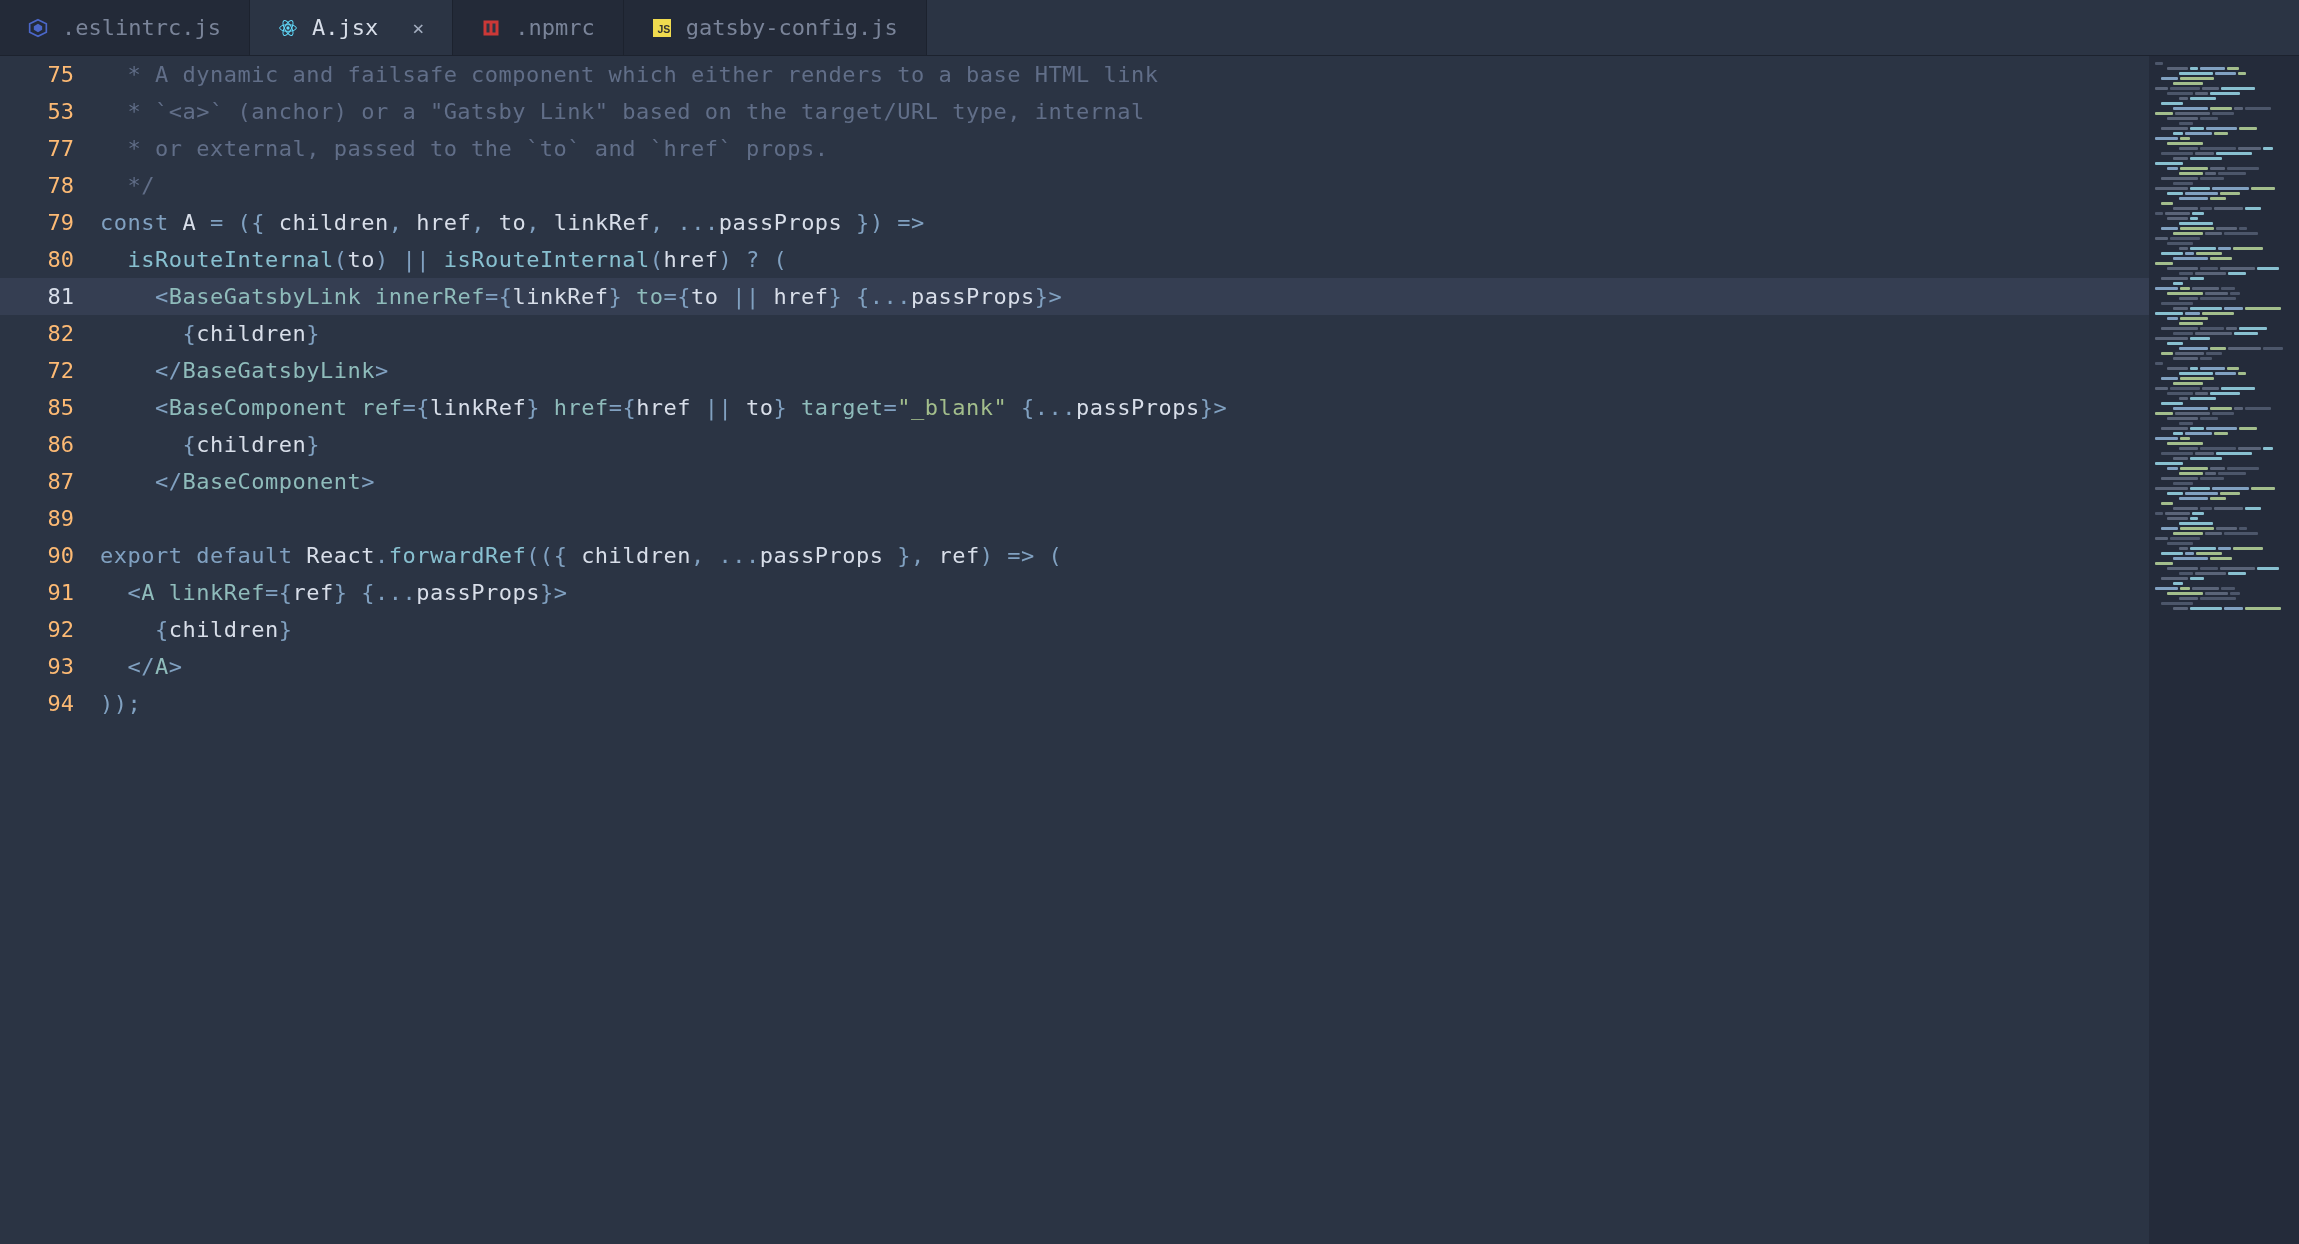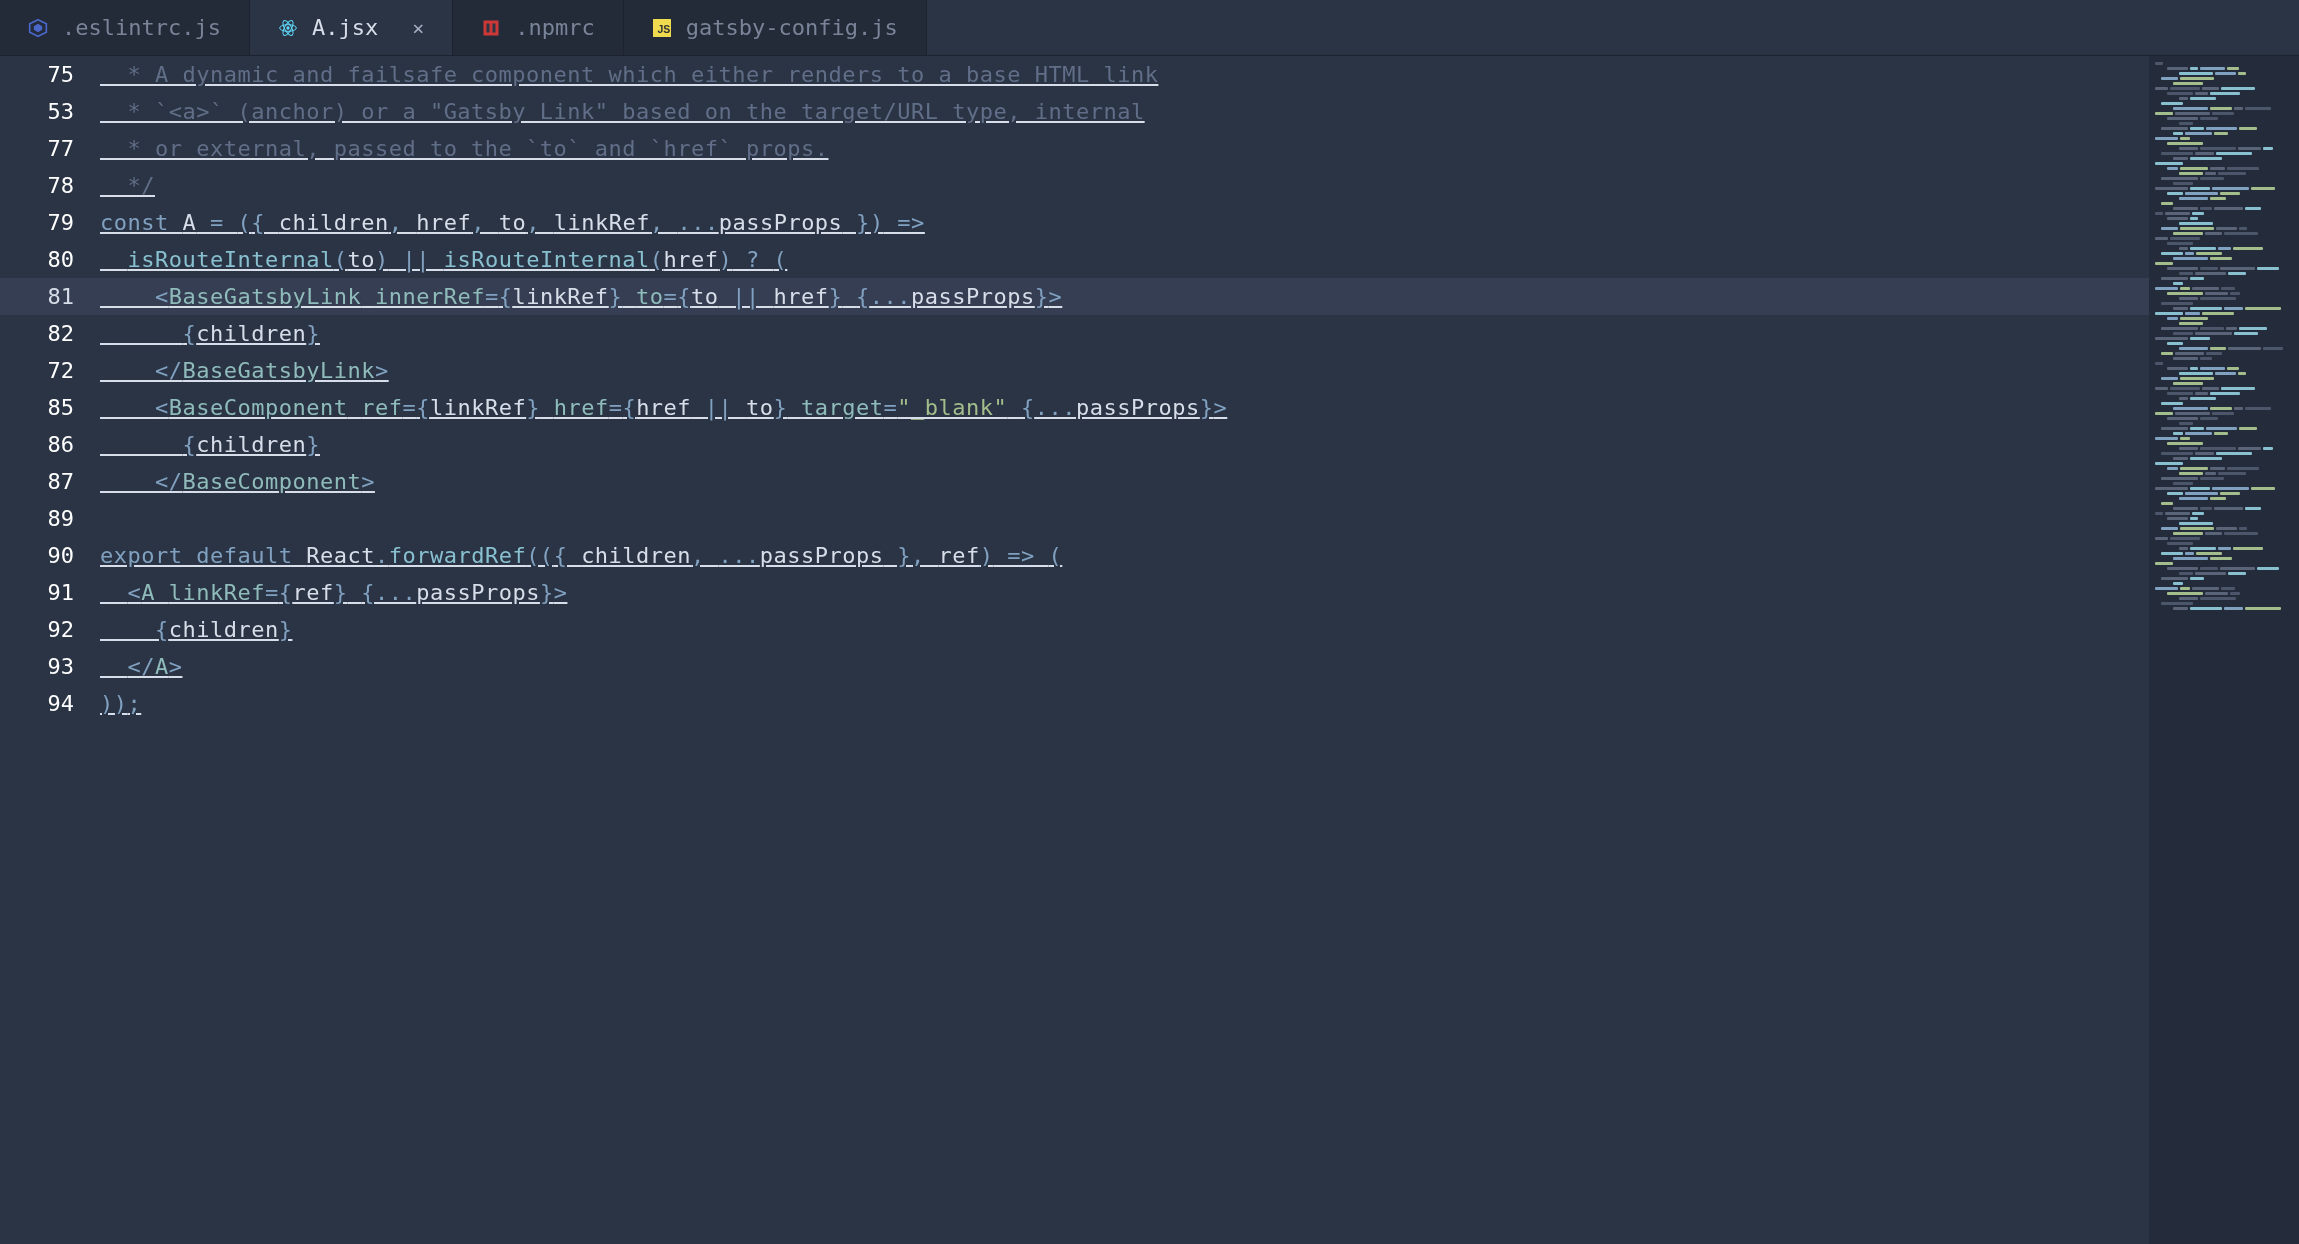--- a/index.html
+++ b/index.html
@@ -47,29 +47,28 @@
 .line {
   display: flex;
   height: 37px;
   align-items: center;
 }
 .line.hl { background: #353e52; }
 .gutter {
   width: 100px;
   text-align: right;
   padding-right: 26px;
-  color: #ffffff;
+  color: #fdba74;
   flex-shrink: 0;
   user-select: none;
 }
 .line.hl .gutter { color: #d8dee9; }
 .code {
   white-space: pre;
   letter-spacing: 0.5px;
-  text-decoration: underline;
 }
 .c-comment { color: #616e88; }
 .c-kw { color: #81a1c1; }
 .c-fn { color: #88c0d0; }
 .c-str { color: #a3be8c; }
 .c-punc { color: #81a1c1; }
 .c-op { color: #81a1c1; }
 .c-ident { color: #d8dee9; }
 .c-tag { color: #8fbcbb; }
 .c-attr { color: #8fbcbb; }

